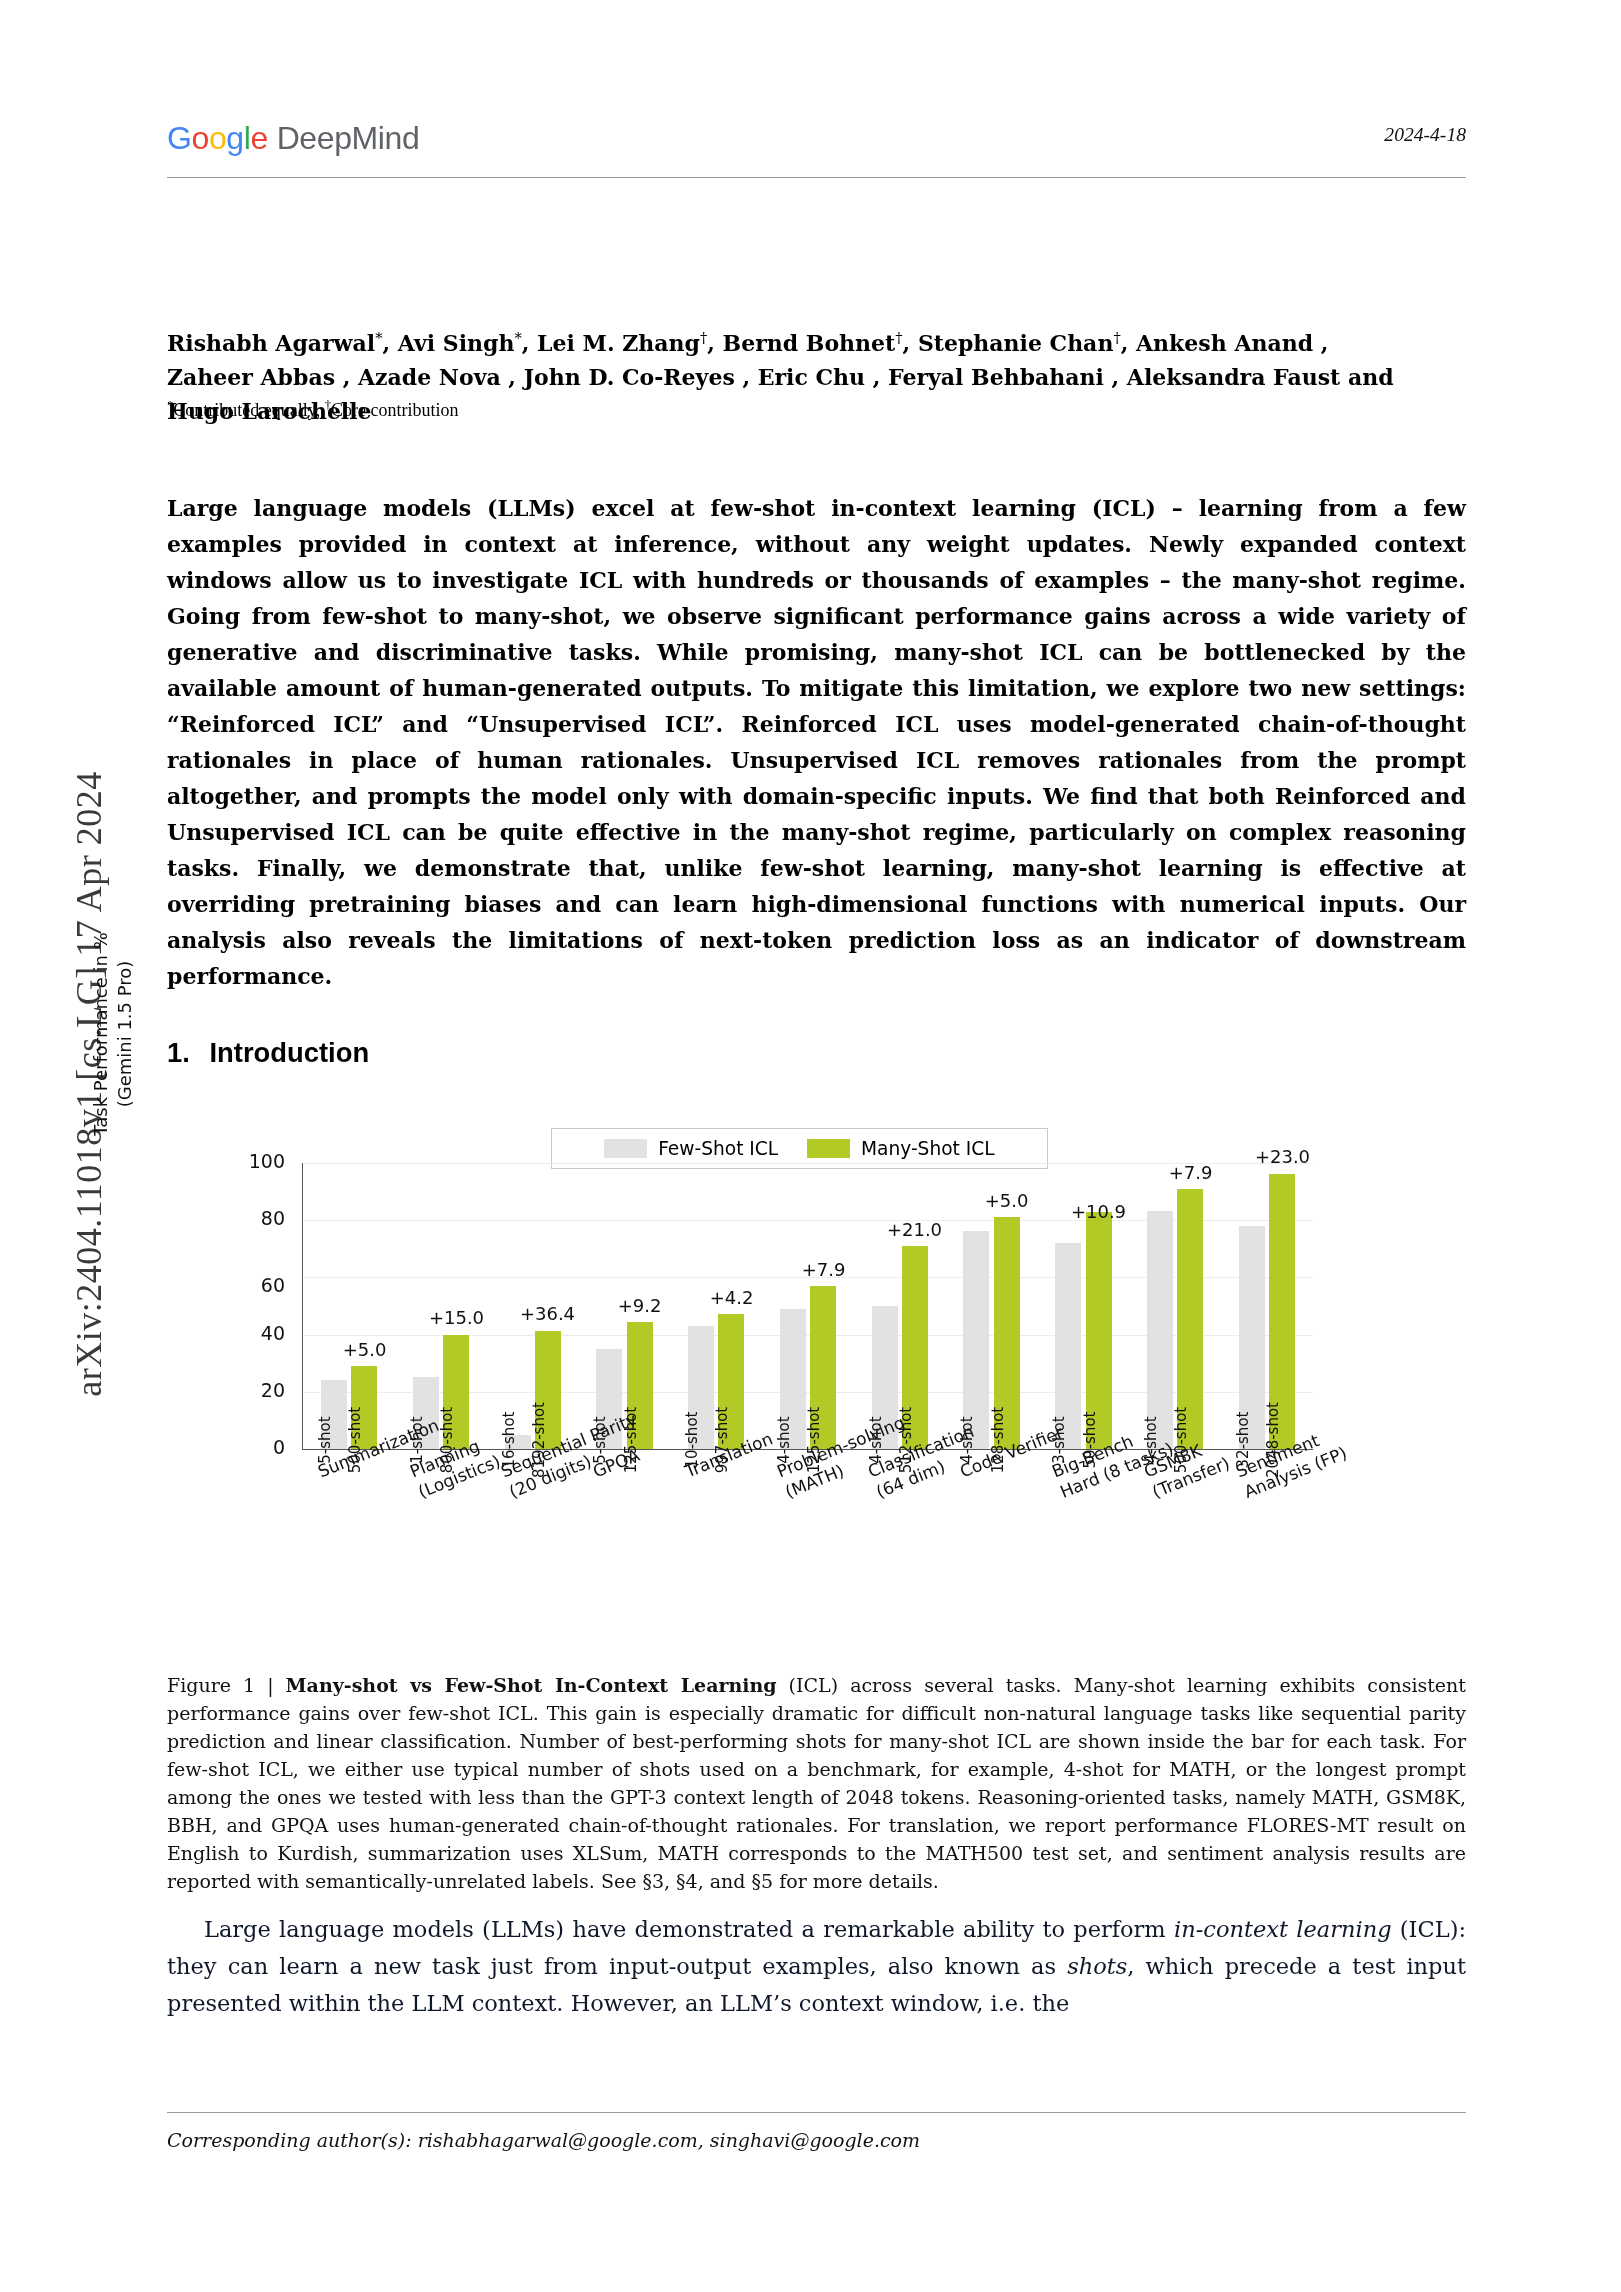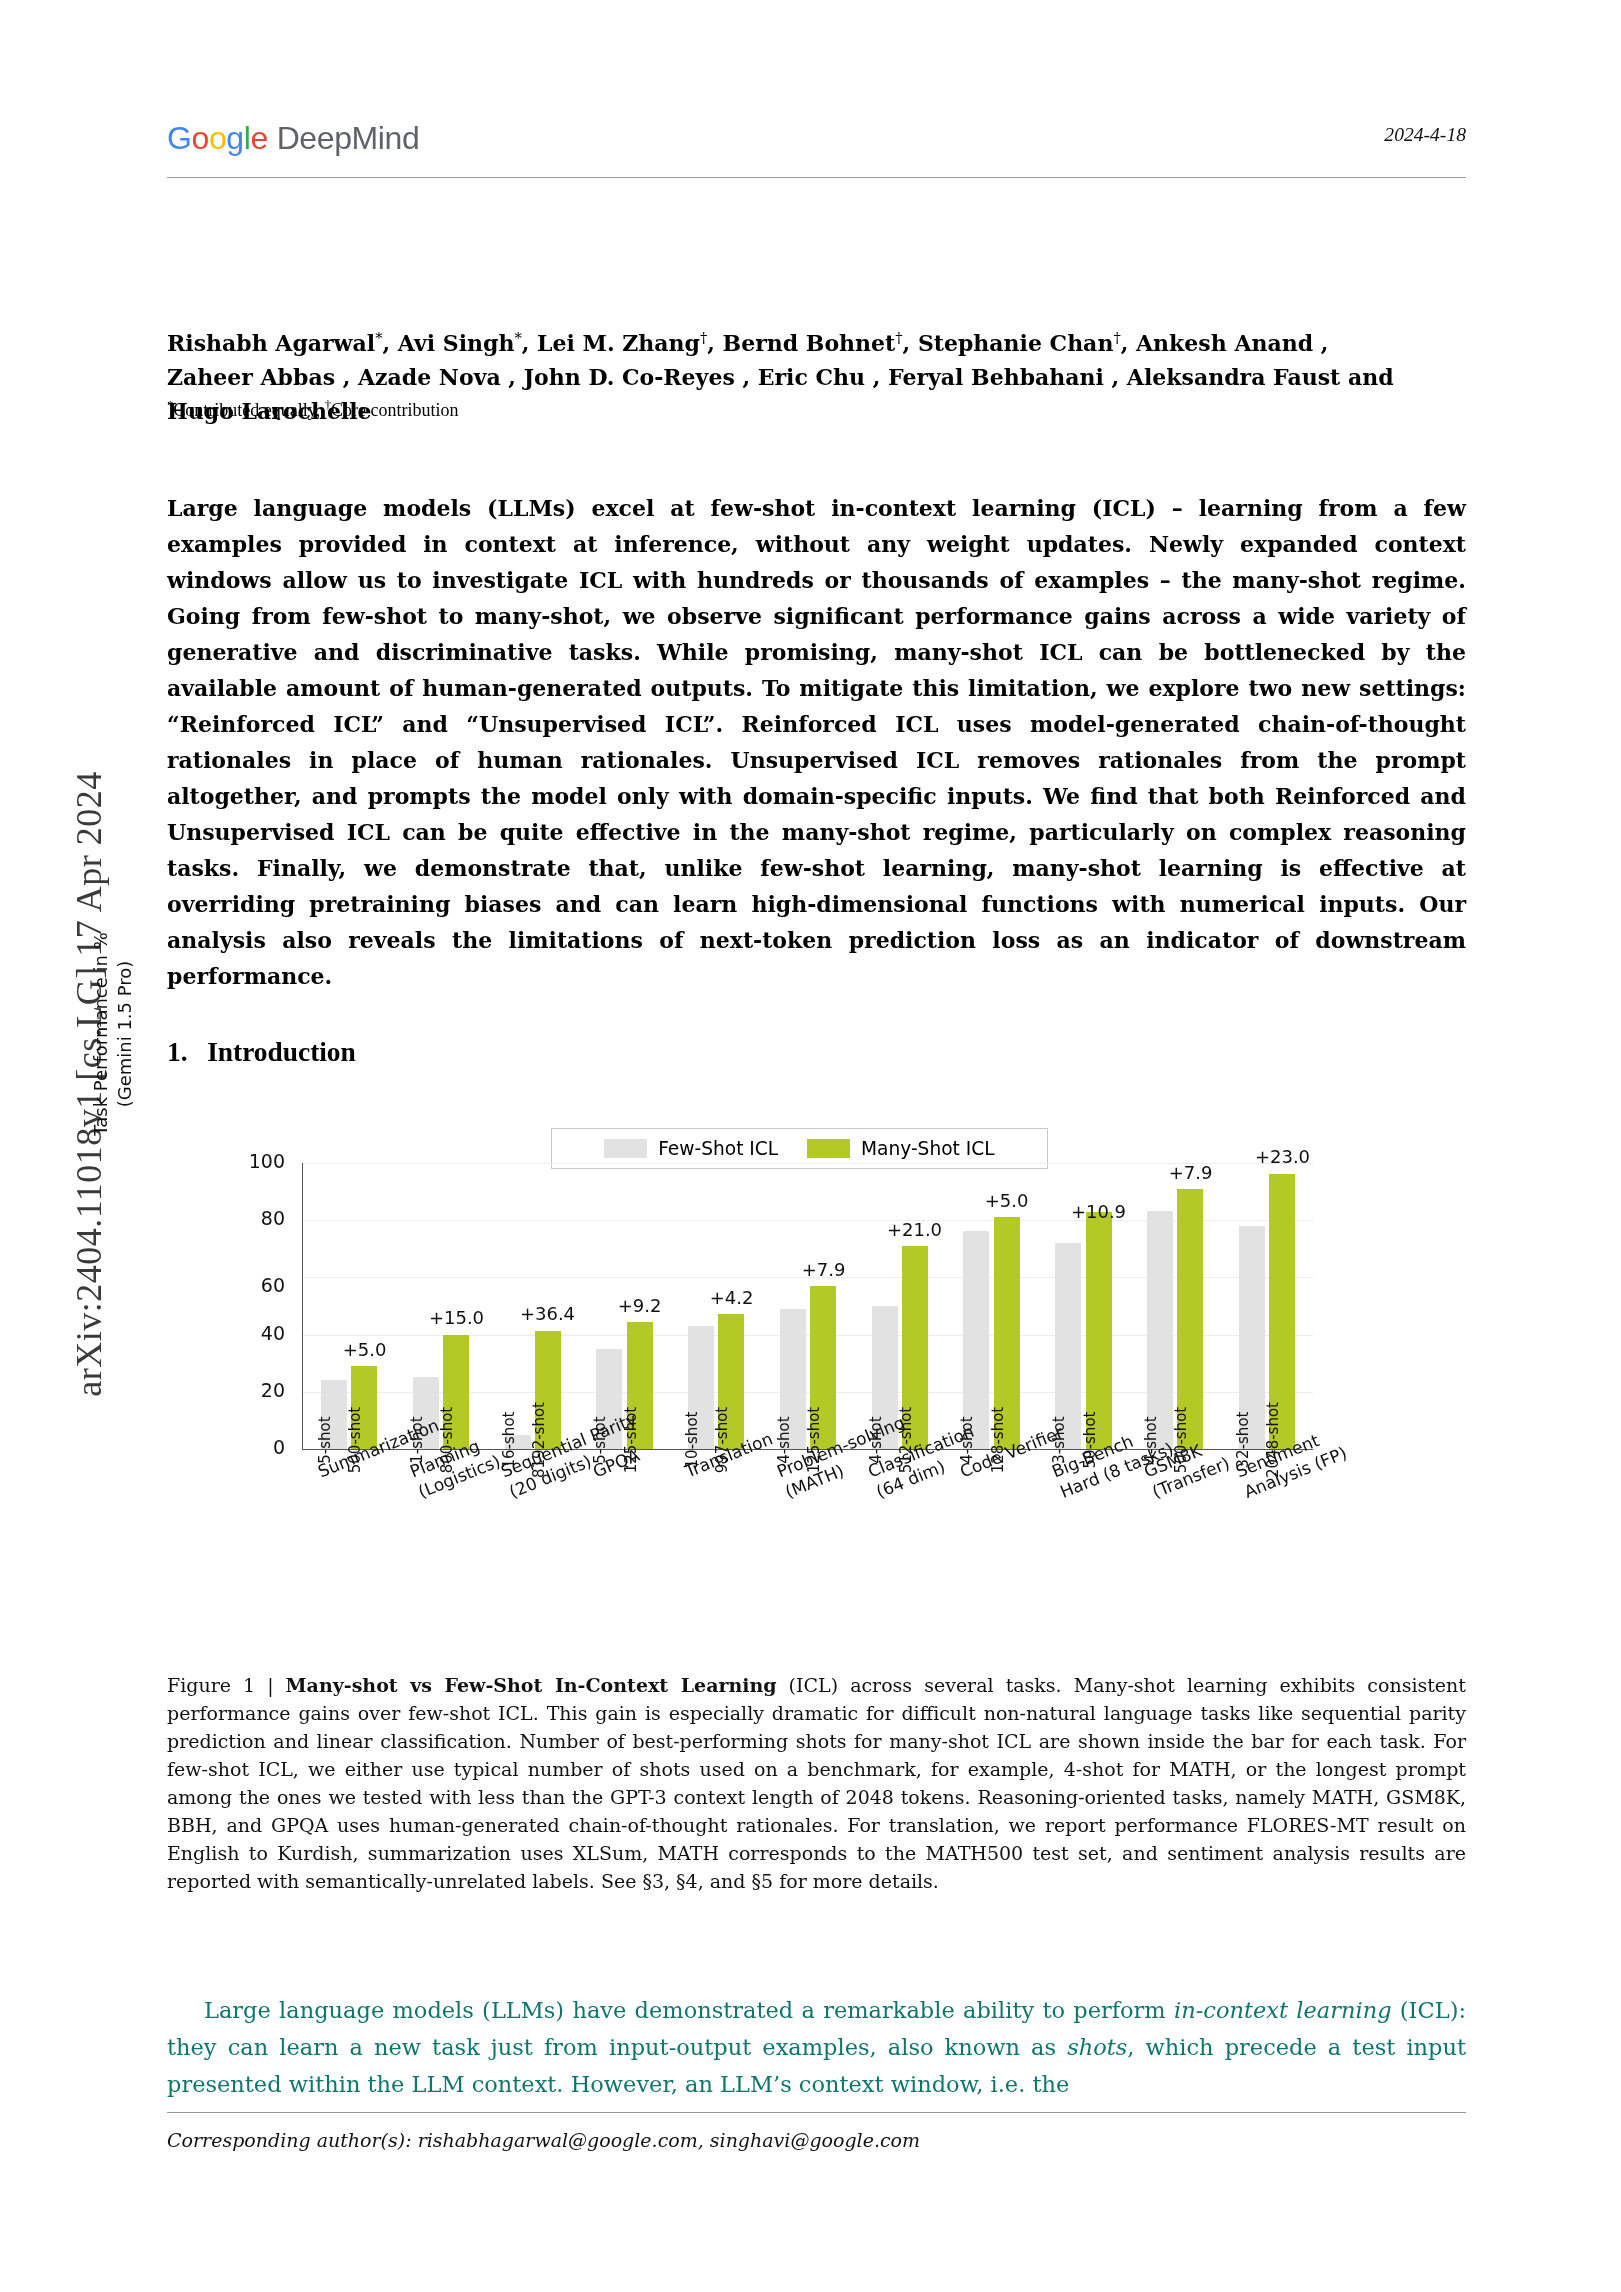--- a/index.html
+++ b/index.html
@@ -121,21 +121,21 @@
     line-height: 36px;
     text-align: justify;
     color: #000;
   }
 
   
   #sec1 {
     position: absolute;
     left: 0;
     top: 1037px;
-    font-family: Liberation Serif, serif;
+    font-family: Liberation Sans, sans-serif;
     font-weight: bold;
     font-size: 27.4px;
   }
   #sec1 .num { margin-right: 19.6px; }
 
   
   #figure {
     position: absolute;
     left: 0;
     top: 1108px;
@@ -252,28 +252,28 @@
     line-height: 28px;
     text-align: justify;
     color: #111;
   }
   #caption b { font-weight: bold; }
 
   
   #body-text {
     position: absolute;
     left: 0;
-    top: 1992px;
+    top: 1911px;
     width: 1299px;
     font-family: "DejaVu Serif", serif;
     font-size: 22.5px;
     line-height: 37px;
     text-align: justify;
     text-indent: 37px;
-    color: #0f766e;
+    color: #0f172a;
   }
   #body-text i { font-style: italic; }
 
   
   #footer-rule {
     position: absolute;
     left: 0;
     top: 2112px;
     width: 1299px;
     border-top: 1.4px solid #9a9a9a;

